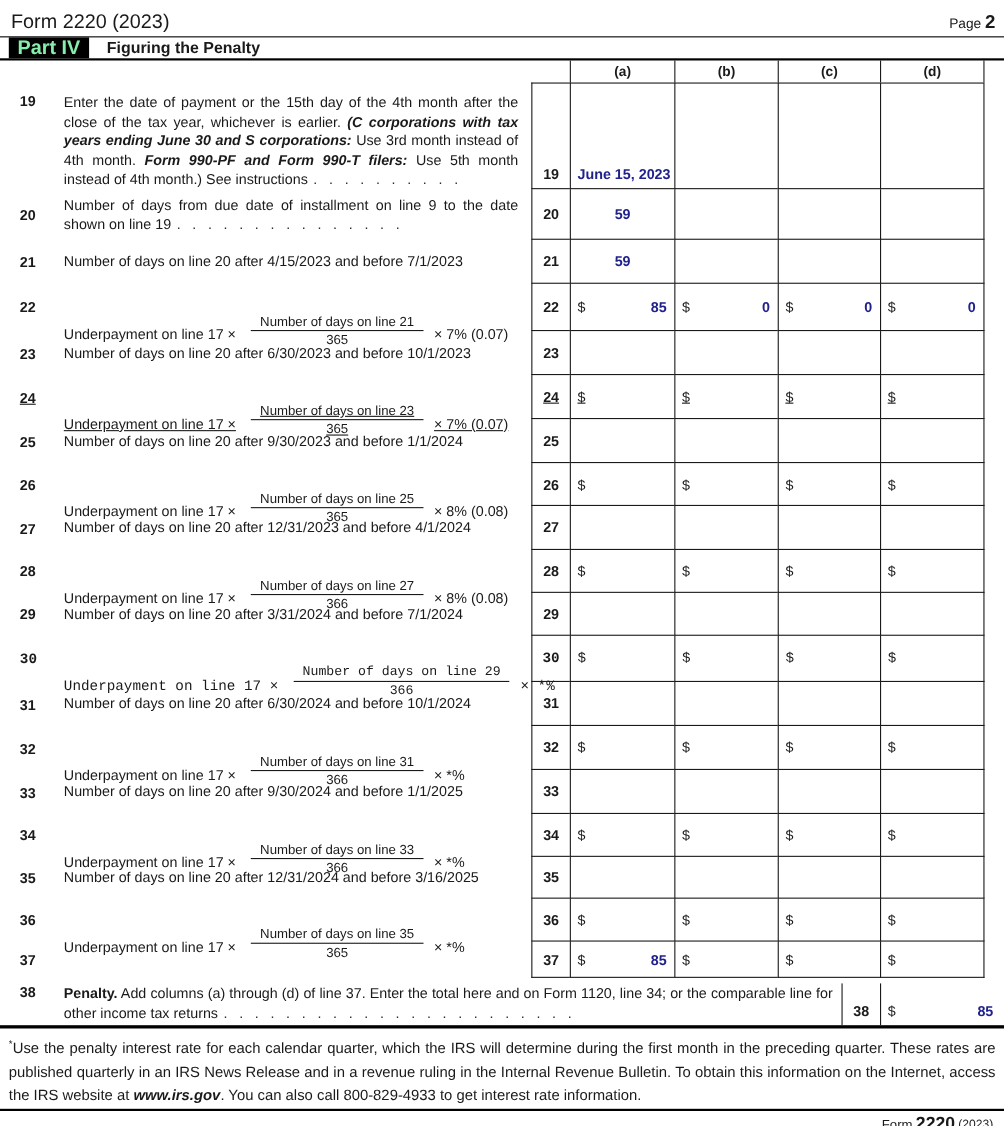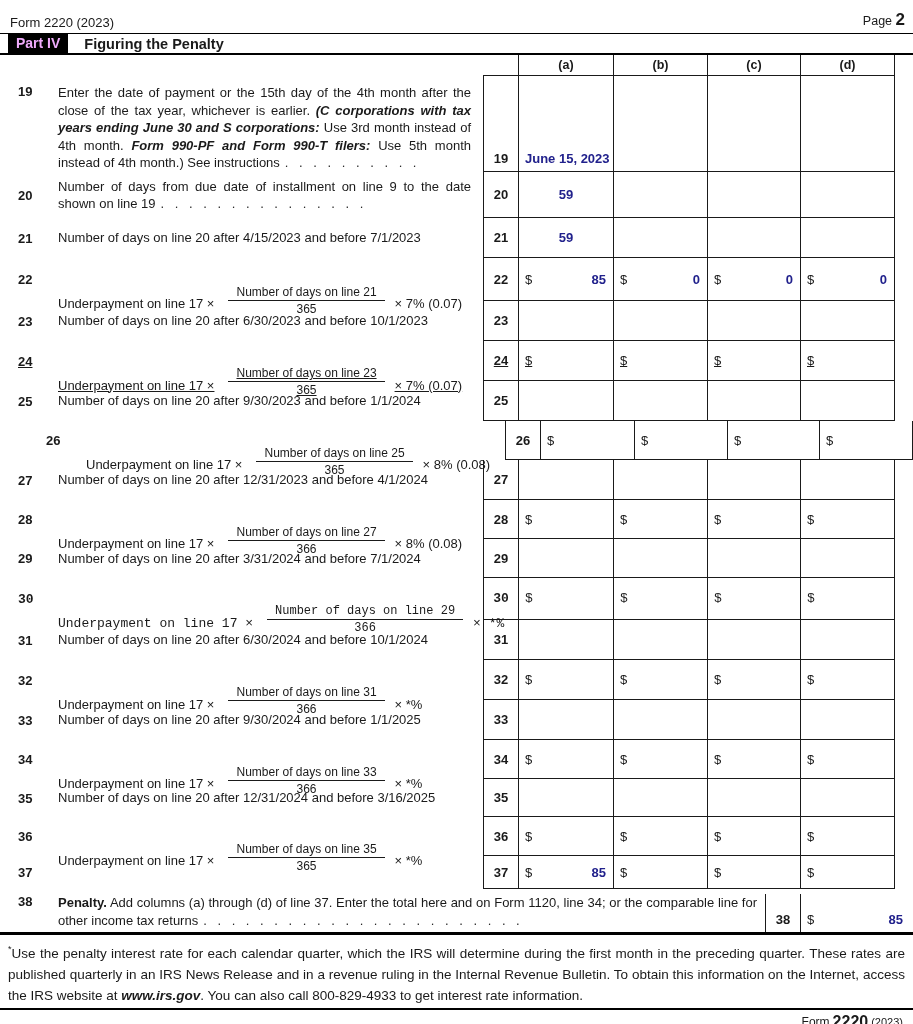--- a/index.html
+++ b/index.html
@@ -12,34 +12,34 @@
     overflow: hidden;
   }
   .page { width: 913px; height: 1024px; }
 
   
   .top-header {
     height: 33px;
     display: flex; justify-content: space-between; align-items: flex-end;
     padding: 0 8px 3px 10px;
   }
-  .form-id { font-size: 13px; }
+  .form-id { font-size: 18px; }
   .page-num { font-size: 12.5px; }
   .page-num b { font-size: 17px; font-weight: bold; }
 
   
   .part-bar {
     height: 22px;
     border-top: 1px solid #000;
     border-bottom: 2.5px solid #000;
     display: flex; align-items: center;
   }
   .part-chip {
-    background: #000; color: #f0abfc;
-    font-weight: bold; font-size: 14px;
+    background: #000; color: #86efac;
+    font-weight: bold; font-size: 18px;
     padding: 2px 8px 3px 8px;
     margin-left: 8px;
     height: 100%; display:flex; align-items:center;
   }
   .part-title { font-weight: bold; font-size: 14.5px; margin-left: 16px; }
 
   
   .col-header { display: flex; height: 20px; }
   .ch-spacer { width: 518px; }
   .ch-cell {
@@ -250,21 +250,21 @@
         <div class="fl-left">
           <span class="lnum">25</span>
           <div class="ltext justify"><span>Number of days on line 20 after 9/30/2023 and before 1/1/2024</span></div>
         </div>
         <div class="gnum">25</div>
         <div class="gcell col-a"></div>
         <div class="gcell col-b"></div>
         <div class="gcell col-c"></div>
         <div class="gcell col-d"></div>
       </div>
-      <div class="frow" style="height: 39px; padding-left: 28px;">
+      <div class="frow" style="height: 39px;">
         <div class="fl-left">
           <span class="lnum">26</span>
           <div class="ltext">
             <div class="formula">
               <span class="pre">Underpayment on line 17 ×</span>
               <span class="frac">
                 <span class="fr-num">Number of days on line 25</span>
                 <span class="fr-den">365</span>
               </span>
               <span class="post">× 8% (0.08)</span>

